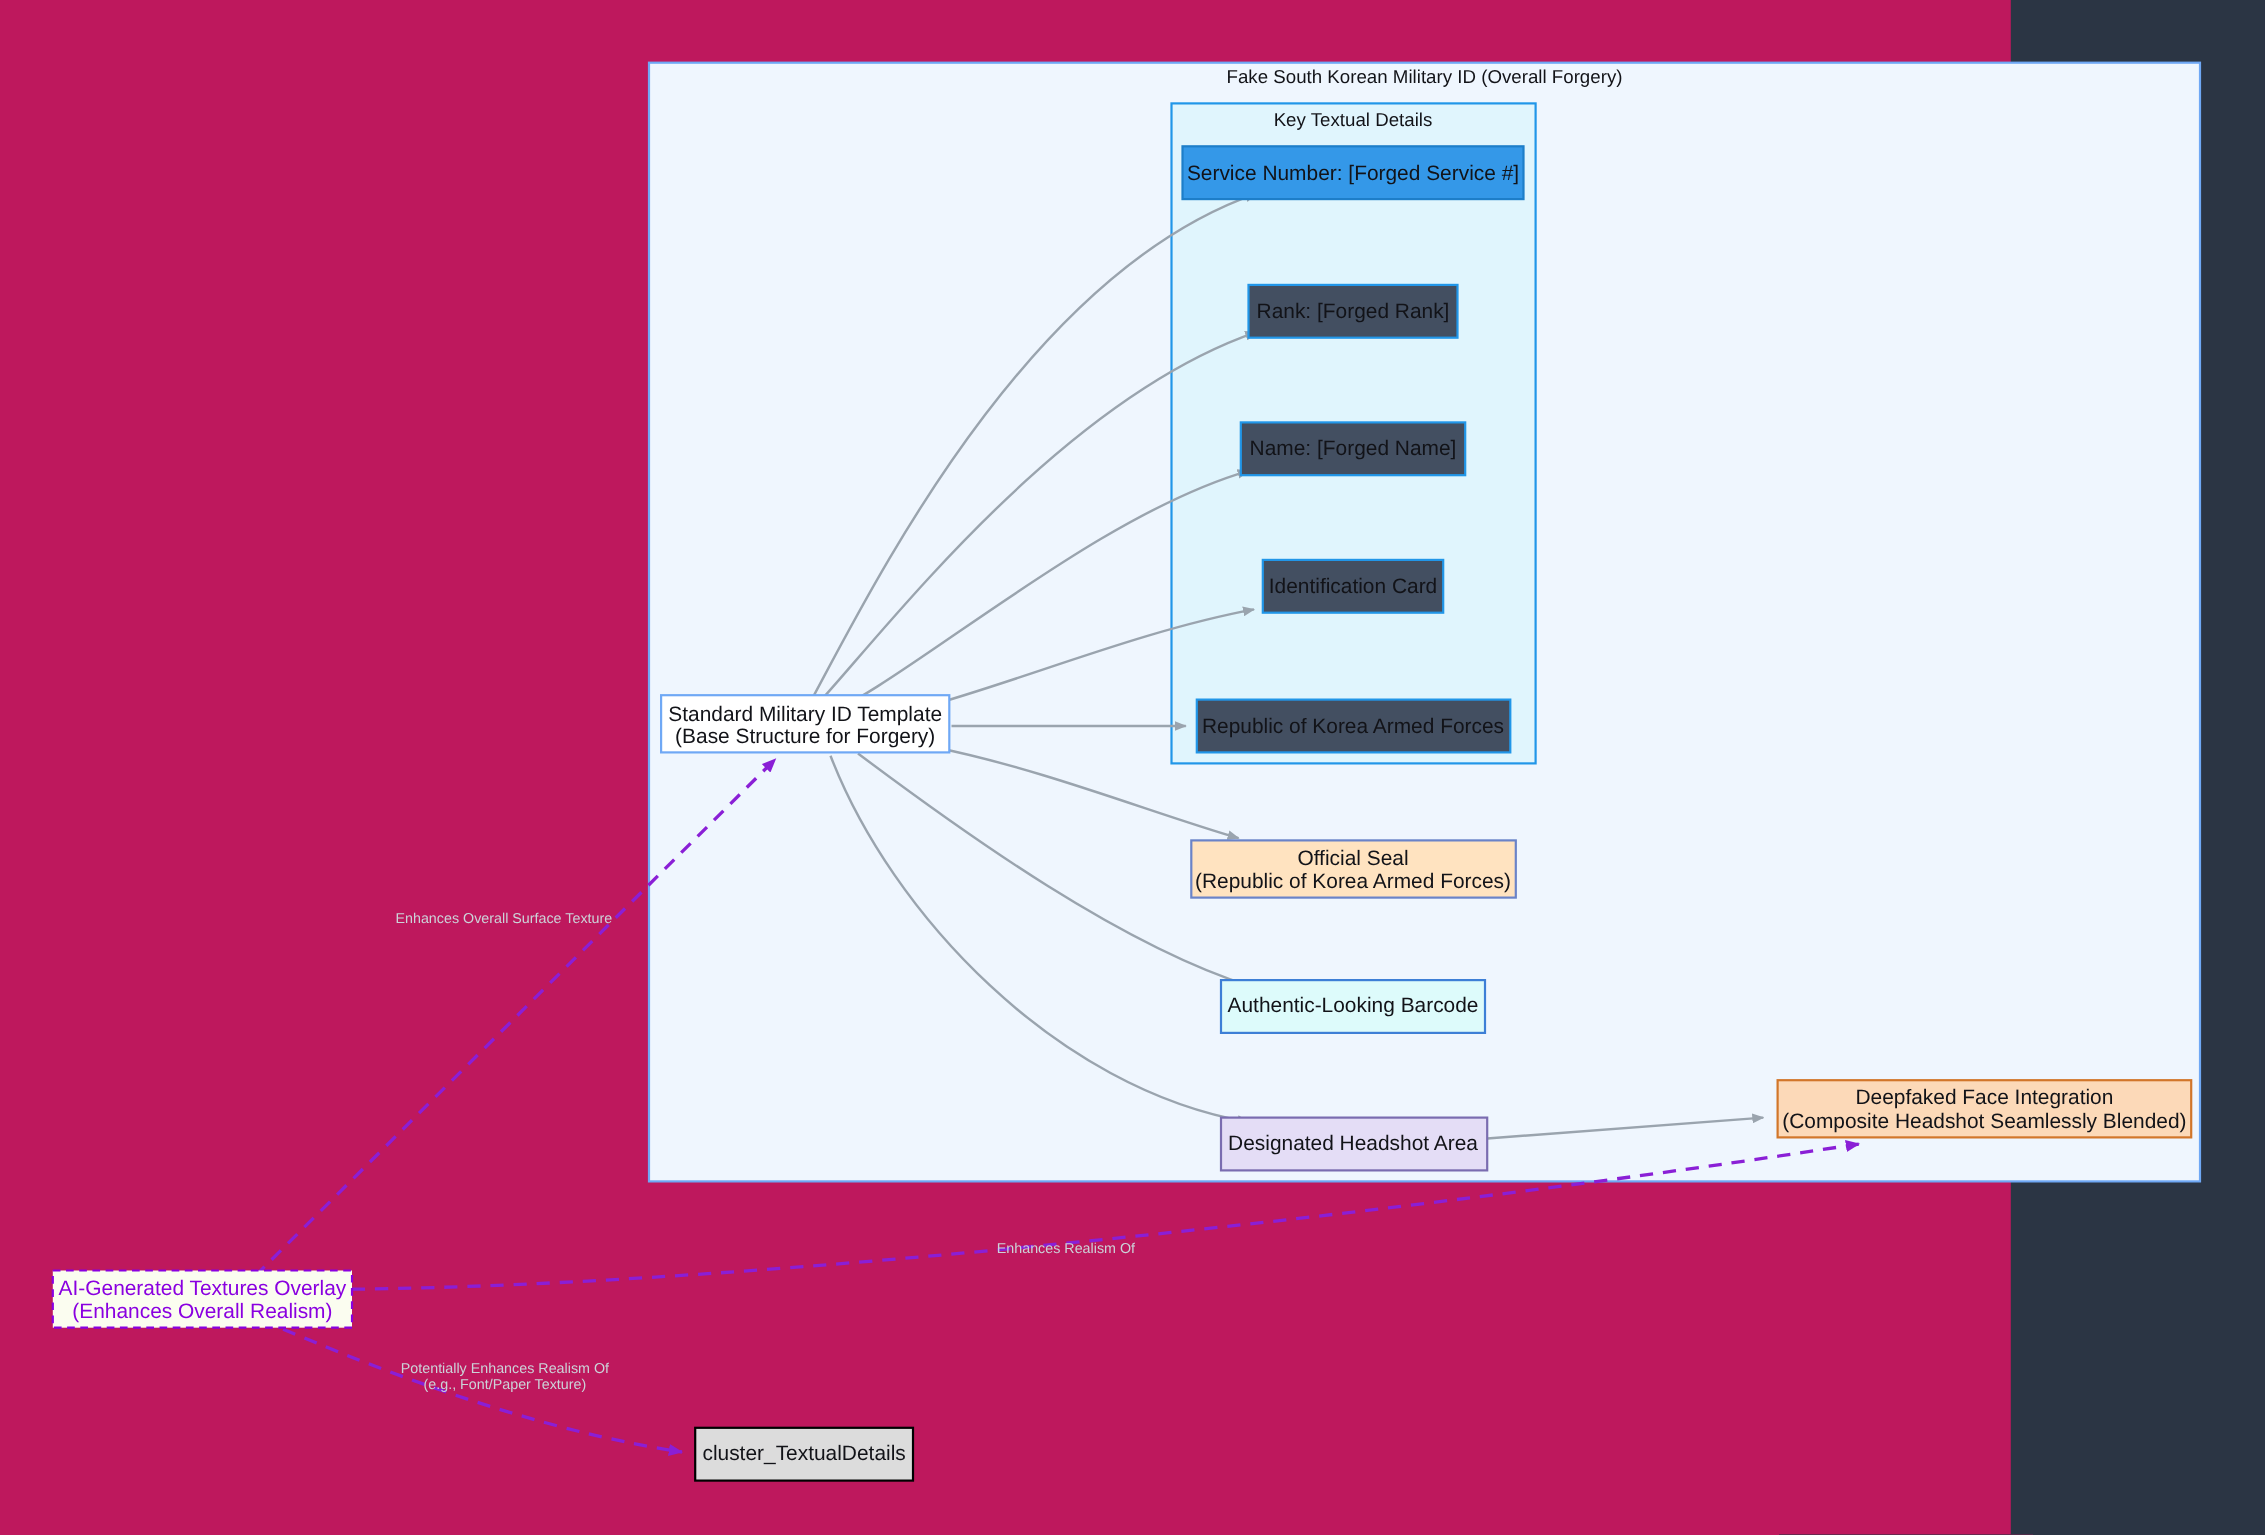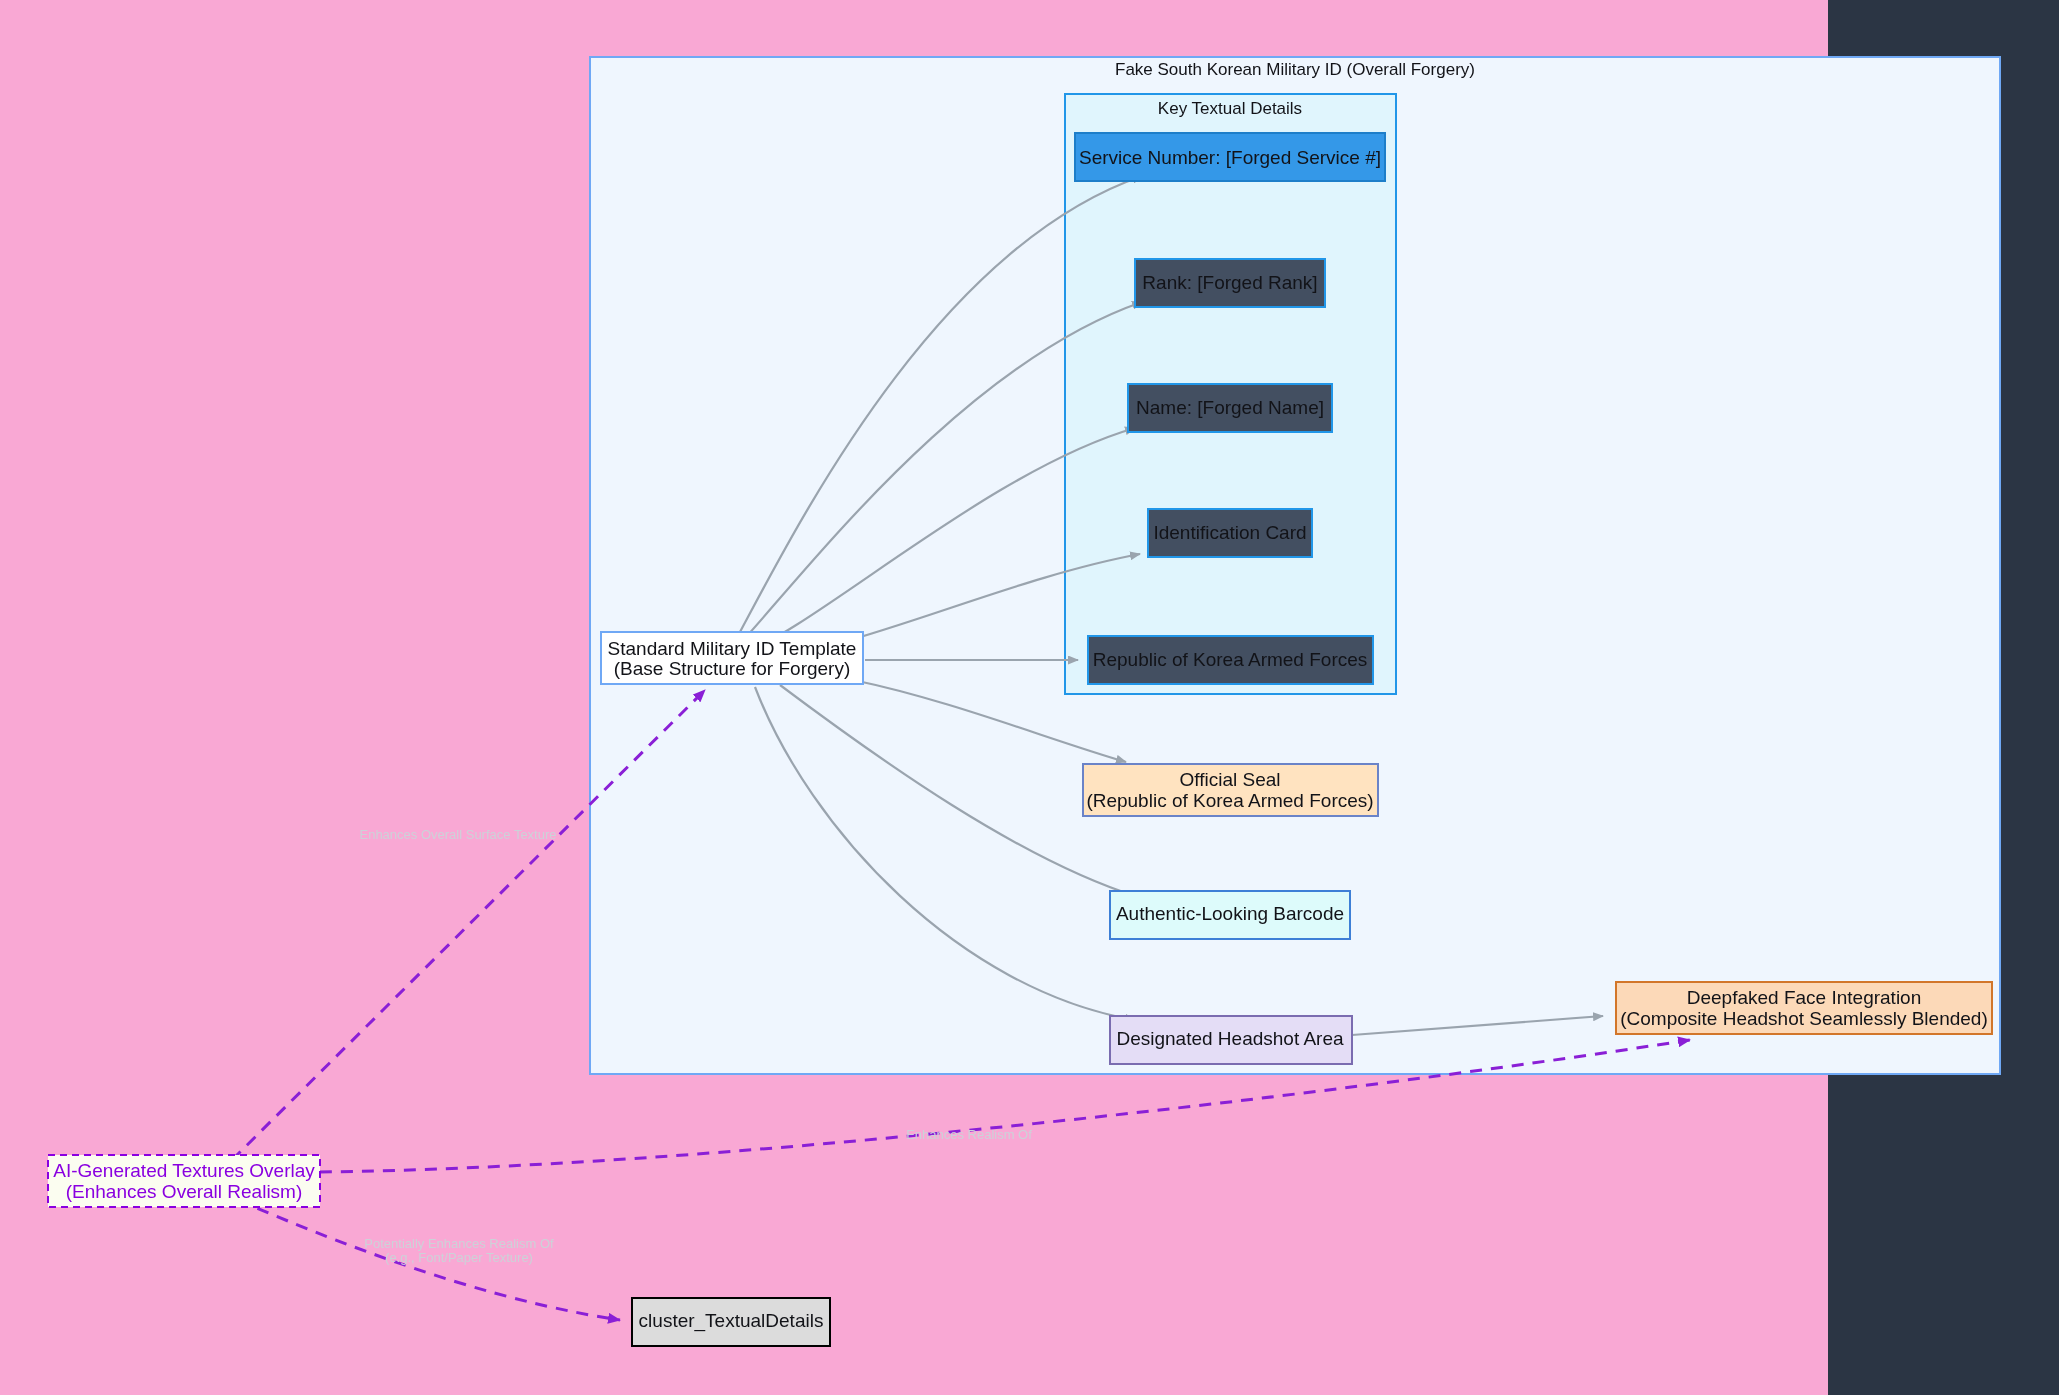--- a/index.html
+++ b/index.html
@@ -10,21 +10,21 @@
   body {
     width: 2059px;
     height: 1395px;
     overflow: hidden;
     font-family: "Liberation Sans", sans-serif;
   }
   #stage {
     position: relative;
     width: 1828px;
     height: 1395px;
-    background: #f9a8d4;
+    background: #be185d;
   }
   svg#diagram {
     position: absolute;
     left: 0;
     top: 0;
     width: 2059px;
     height: 1395px;
   }
   .cluster-rect-outer {
     fill: #eff6fe;

